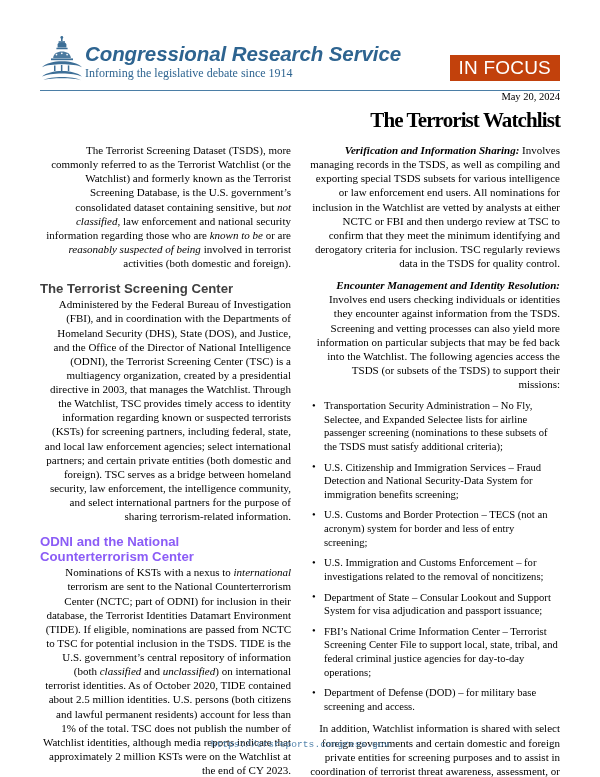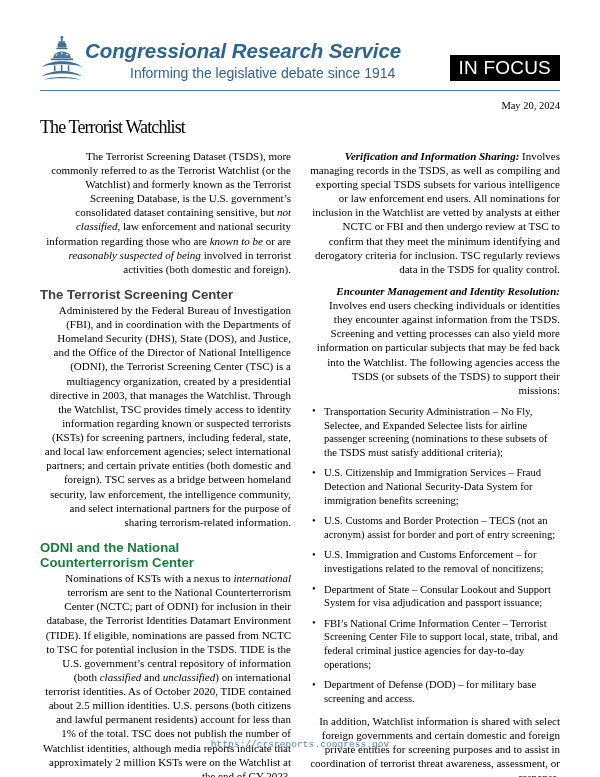--- a/index.html
+++ b/index.html
@@ -50,27 +50,26 @@
     font-family: "Liberation Sans", "DejaVu Sans", sans-serif;
     font-style: italic;
     font-weight: bold;
     font-size: 20.5px;
     letter-spacing: -0.1px;
     color: #2e6490;
     line-height: 1.05;
     white-space: nowrap;
   }
   .brand-tagline {
-    font-family: Liberation Sans, sans-serif;
-    font-size: 14px;
+    font-family: Liberation Serif, serif;
+    font-size: 12px;
     color: #2e6490;
     line-height: 1.3;
     margin-top: 2px;
     white-space: nowrap;
-    margin-left: 45px;
   }
   .infocus-badge {
     background: #35688f;
     color: #ffffff;
     font-family: "Liberation Sans", "DejaVu Sans", sans-serif;
     font-size: 19px;
     font-weight: normal;
     letter-spacing: 0.2px;
     padding: 2px 9px 3px 9px;
     line-height: 1.12;
@@ -79,30 +78,31 @@
   .header-rule {
     border: 0;
     border-top: 1.4px solid #4b7ea6;
     margin: 6px 0 0 0;
   }
 
   
   .doc-date {
     text-align: right;
     font-size: 10.5px;
-    margin-top: 9px;
+    margin-top: 0;
     color: #000;
   }
   .doc-title {
     font-family: "Liberation Serif", "DejaVu Serif", serif;
-    font-weight: normal;
-    font-size: 18px;
+    font-weight: bold;
+    font-size: 21px;
     letter-spacing: -0.9px;
     margin: 7px 0 0 0;
     line-height: 1.1;
+    text-align: right;
   }
 
   
   .columns {
     display: flex;
     gap: 18px;
     margin-top: 11px;
   }
   .col {
     width: 251px;
@@ -191,54 +191,54 @@
           <path d="M27.8 29.4 h1.5 v5.6 h-1.5 z"></path>
           <path d="M2.0 40.6 C10 33.2 34 33.2 42 40.6 C34 36.4 10 36.4 2.0 40.6 z"></path>
           <path d="M3.0 44.2 C11 39.8 33 39.8 41 44.2 C33 41.6 11 41.6 3.0 44.2 z"></path>
         </g>
       </svg>
       <div class="brand-text">
         <div class="brand-title" style="color: rgb(46, 100, 144);">Congressional Research Service</div>
         <div class="brand-tagline" style="color: rgb(46, 100, 144);">Informing the legislative debate since 1914</div>
       </div>
     </div>
-    <div class="infocus-badge" style="background: #000000;">IN FOCUS</div>
+    <div class="infocus-badge" style="background: #c2410c;">IN FOCUS</div>
   </div>
   <hr class="header-rule" style="border-top-color: rgb(75, 126, 166);">
 
   <div class="doc-date">May 20, 2024</div>
   <h1 class="doc-title">The Terrorist Watchlist</h1>
 
   <div class="columns">
 
     <div class="col">
 
       <p><span><span>The Terrorist Screening Dataset (TSDS), more commonly referred to as the Terrorist Watchlist (or the Watchlist) and formerly known as the Terrorist Screening Database, is the U.S. government’s consolidated dataset containing sensitive, but </span><span class="ital">not classified</span><span>, law enforcement and national security information regarding those who are </span><span class="ital">known to be</span><span> or are </span><span class="ital">reasonably suspected of being</span><span> involved in terrorist activities (both domestic and foreign).</span></span></p>
 
       <div class="sec-head" style="color: #404040;">The Terrorist Screening Center</div>
       <p class="after-head">Administered by the Federal Bureau of Investigation (FBI), and in coordination with the Departments of Homeland Security (DHS), State (DOS), and Justice, and the Office of the Director of National Intelligence (ODNI), the Terrorist Screening Center (TSC) is a multiagency organization, created by a presidential directive in 2003, that manages the Watchlist. Through the Watchlist, TSC provides timely access to identity information regarding known or suspected terrorists (KSTs) for screening partners, including federal, state, and local law enforcement agencies; select international partners; and certain private entities (both domestic and foreign). TSC serves as a bridge between homeland security, law enforcement, the intelligence community, and select international partners for the purpose of sharing terrorism-related information.</p>
 
-      <div class="sec-head" style="color: #15803d;">ODNI and the National Counterterrorism Center</div>
+      <div class="sec-head" style="color: #8b5cf6;">ODNI and the National Counterterrorism Center</div>
       <p class="after-head"><span><span>Nominations of KSTs with a nexus to </span><span class="ital">international</span><span> terrorism are sent to the National Counterterrorism Center (NCTC; part of ODNI) for inclusion in their database, the Terrorist Identities Datamart Environment (TIDE). If eligible, nominations are passed from NCTC to TSC for potential inclusion in the TSDS. TIDE is the U.S. government’s central repository of information (both </span><span class="ital">classified</span><span> and </span><span class="ital">unclassified</span><span>) on international terrorist identities. As of October 2020, TIDE contained about 2.5 million identities. U.S. persons (both citizens and lawful permanent residents) account for less than 1% of the total. TSC does not publish the number of Watchlist identities, although media reports indicate that approximately 2 million KSTs were on the Watchlist at the end of CY 2023.</span></span></p>
 
       <div class="sec-head" style="color: rgb(31, 95, 156); text-align: center;">Watchlisting Regimen</div>
       <p class="after-head">The federal watchlisting regimen can be divided into three broad processes:</p>
 
     </div>
 
     <div class="col">
 
       <p><span class="lead-in">Verification and Information Sharing:</span><span> Involves managing records in the TSDS, as well as compiling and exporting special TSDS subsets for various intelligence or law enforcement end users. All nominations for inclusion in the Watchlist are vetted by analysts at either NCTC or FBI and then undergo review at TSC to confirm that they meet the minimum identifying and derogatory criteria for inclusion. TSC regularly reviews data in the TSDS for quality control.</span></p>
 
       <p><span class="lead-in">Encounter Management and Identity Resolution:</span><span> Involves end users checking individuals or identities they encounter against information from the TSDS. Screening and vetting processes can also yield more information on particular subjects that may be fed back into the Watchlist. The following agencies access the TSDS (or subsets of the TSDS) to support their missions:</span></p>
 
       <ul class="agency-list">
           <li>Transportation Security Administration – No Fly, Selectee, and Expanded Selectee lists for airline passenger screening (nominations to these subsets of the TSDS must satisfy additional criteria);</li>
           <li>U.S. Citizenship and Immigration Services – Fraud Detection and National Security-Data System for immigration benefits screening;</li>
-          <li>U.S. Customs and Border Protection – TECS (not an acronym) assist for border and port of entry screening;</li>
+          <li>U.S. Customs and Border Protection – TECS (not an acronym) system for border and less of entry screening;</li>
           <li>U.S. Immigration and Customs Enforcement – for investigations related to the removal of noncitizens;</li>
           <li>Department of State – Consular Lookout and Support System for visa adjudication and passport issuance;</li>
           <li>FBI’s National Crime Information Center – Terrorist Screening Center File to support local, state, tribal, and federal criminal justice agencies for day-to-day operations;</li>
           <li>Department of Defense (DOD) – for military base screening and access.</li>
         </ul>
 
       <p>In addition, Watchlist information is shared with select foreign governments and certain domestic and foreign private entities for screening purposes and to assist in coordination of terrorist threat awareness, assessment, or response.</p>
 
     </div>
   </div>

